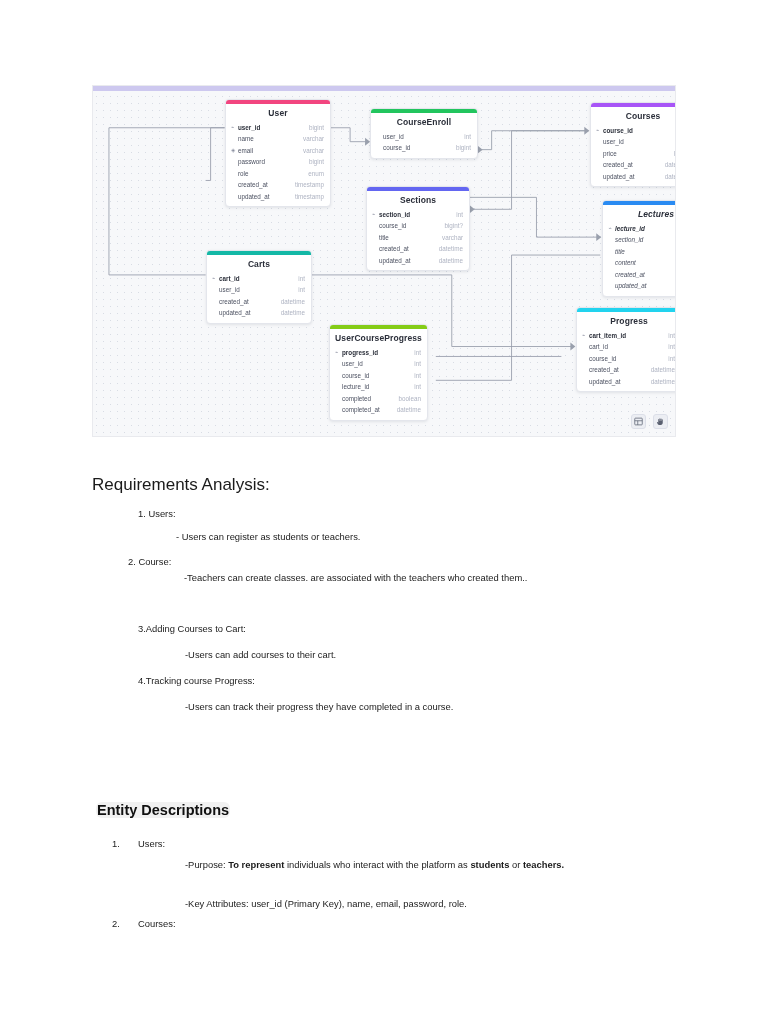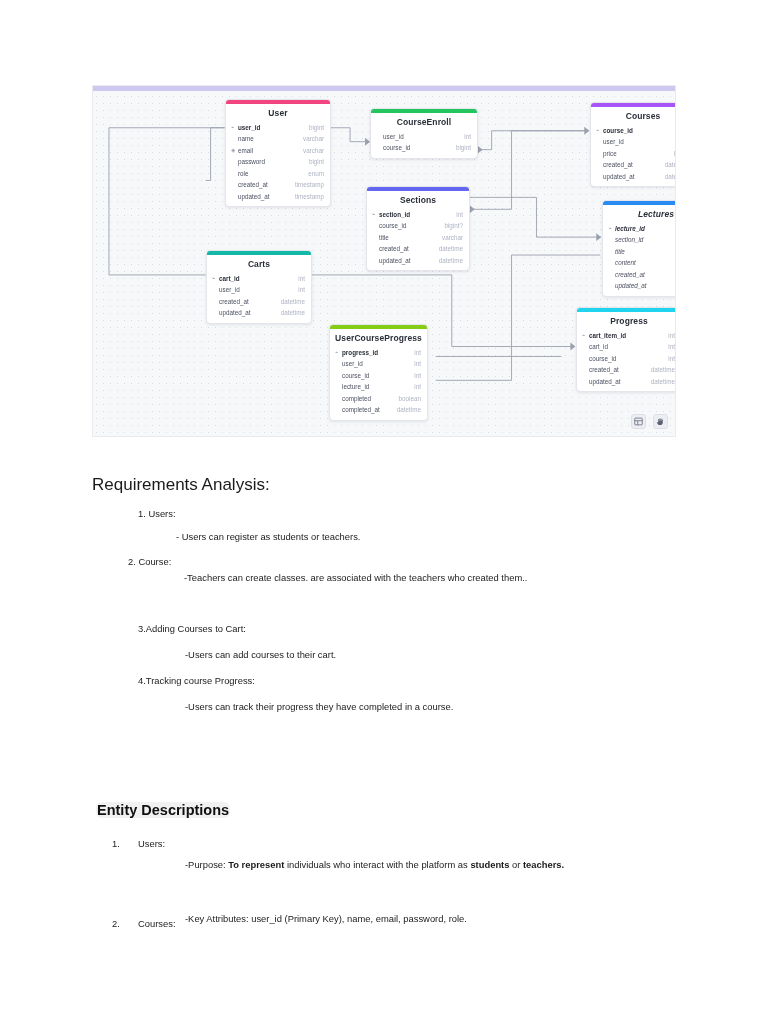--- a/index.html
+++ b/index.html
@@ -440,14 +440,14 @@
       <div class="ln" style="left: 112px; top: 400px;">1.</div>
       <div class="ln" style="left: 138px; top: 400px;">Users:</div>
       <div class="ln" style="left: 112px; top: 480px;">2.</div>
       <div class="ln" style="left: 138px; top: 480px;">Courses:</div>
     </div>
 
   <div class="ln" style="left:185px; top:421px;">
     <span>-Purpose: </span><b>To represent</b><span> individuals who interact with the platform as </span><b>students</b><span> or </span><b>teachers.</b>
   </div>
 
-  <div class="ln" style="left:185px; top:475px;">-Key Attributes: user_id (Primary Key), name, email, password, role.</div>
+  <div class="ln" style="left:185px; top:460px;">-Key Attributes: user_id (Primary Key), name, email, password, role.</div>
 </div>
 
 </body></html>

